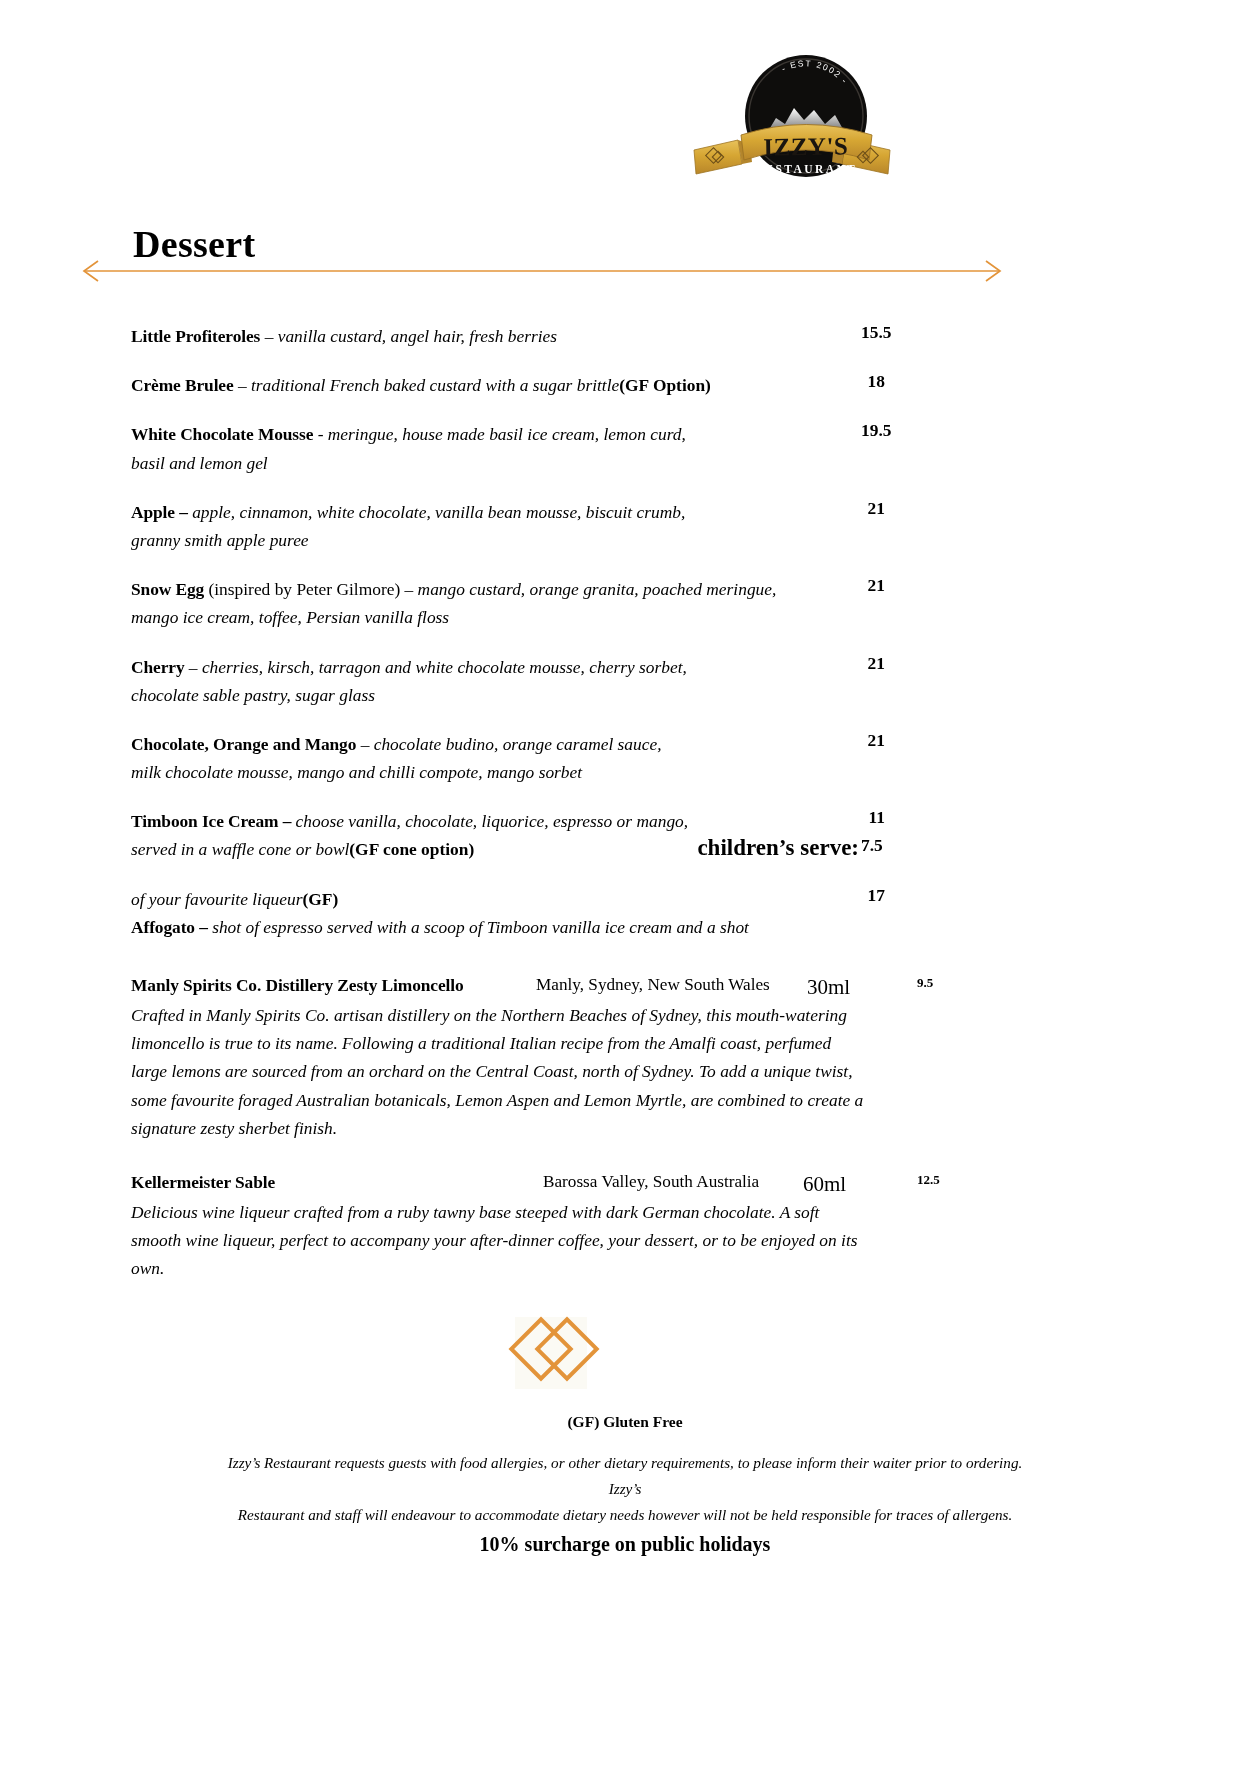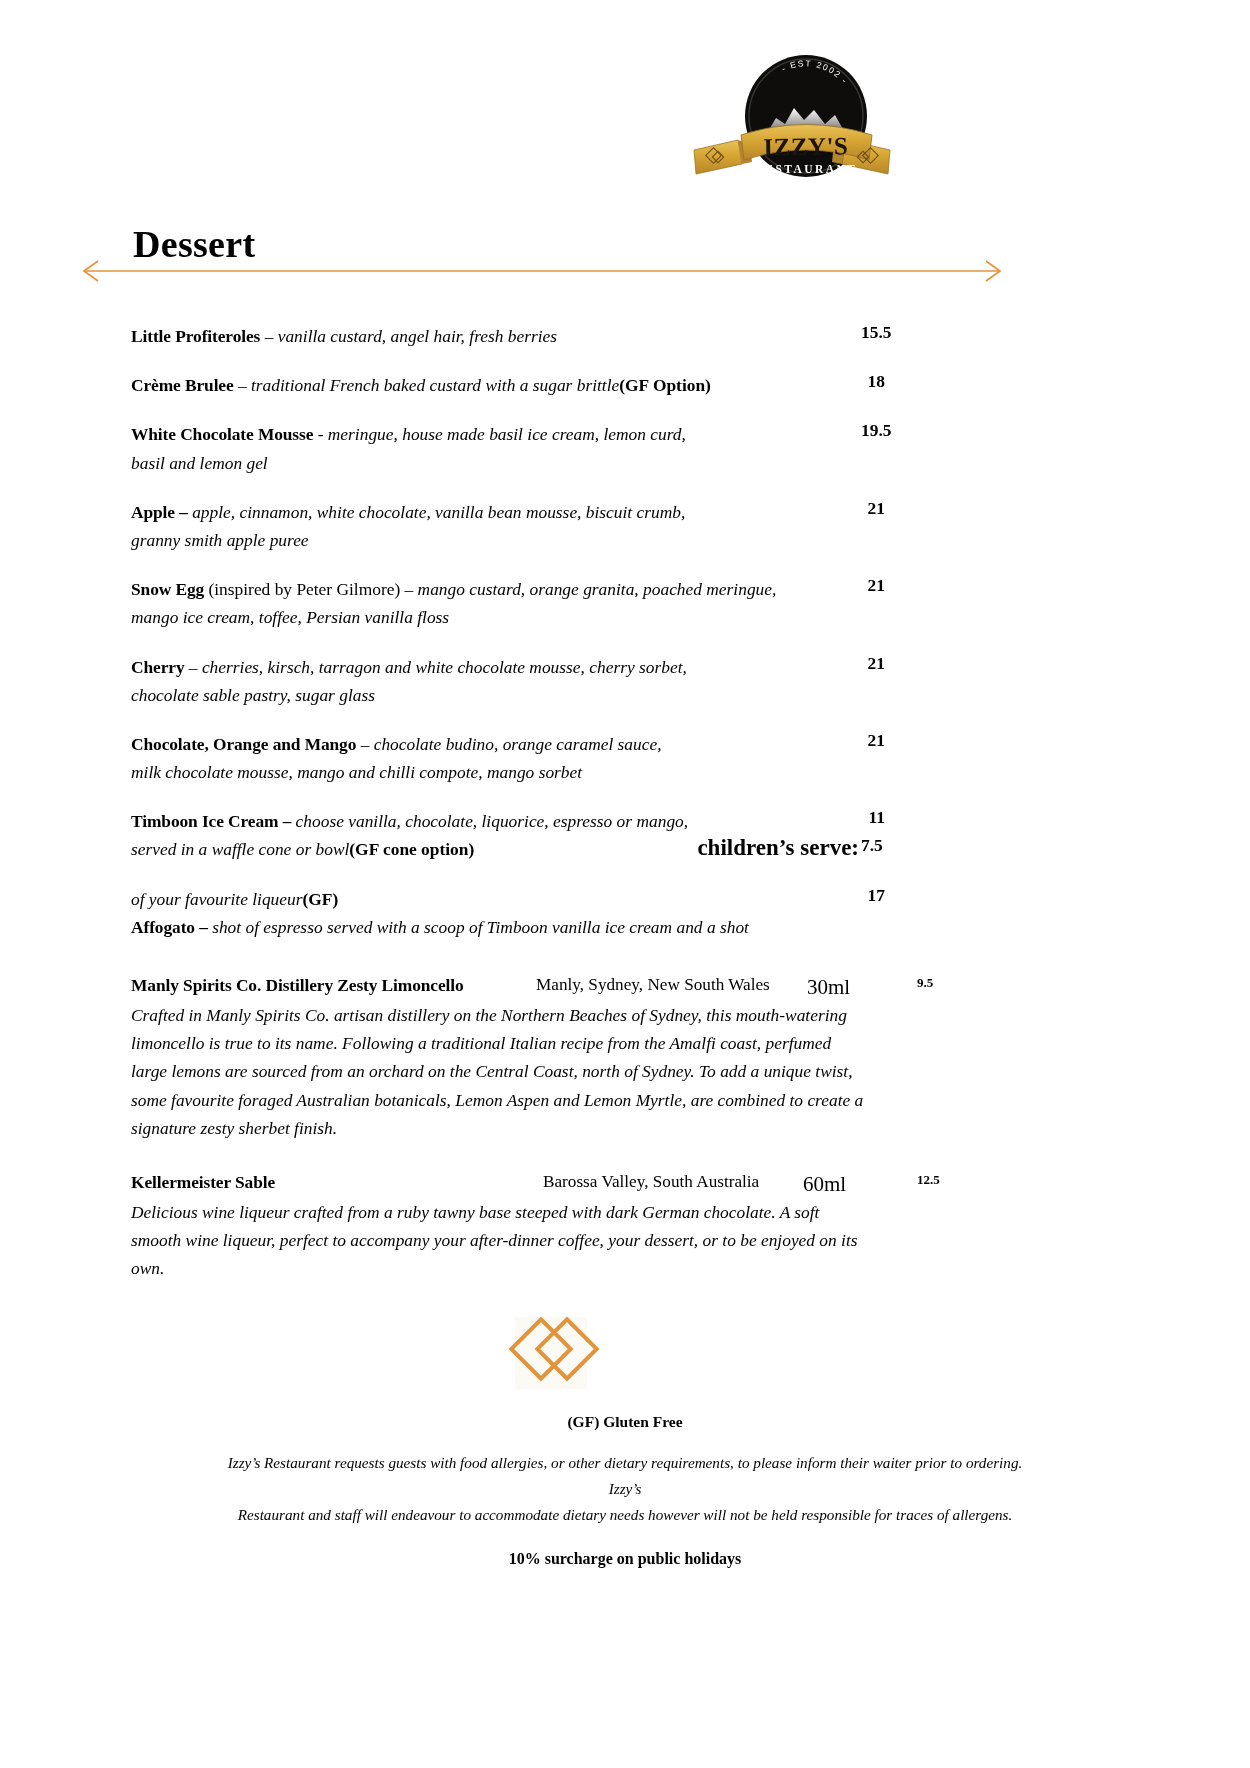--- a/index.html
+++ b/index.html
@@ -64,21 +64,21 @@
   
   .ornament{position:absolute;left:505px;top:1305px;width:100px;height:100px;}
 
   
   .footer{position:absolute;left:0;top:1413px;width:1250px;text-align:center;}
   .footer .gfline{font-weight:700;font-size:15.5px;margin-bottom:19px;}
   .footer .disc{
     font-style:italic;font-size:15.2px;line-height:1.72;
     width:800px;margin:0 auto;
   }
-  .footer .surch{font-weight:700;font-size:16px;margin-top:22px;}
+  .footer .surch{font-weight:700;font-size:20px;margin-top:5px;}
 </style>
 </head>
 <body>
 
 <div class="page">
 
   <div class="logo-wrap">
     <svg width="212" height="128" viewBox="0 0 212 128">
       <defs>
         <linearGradient id="goldG" x1="0" y1="0" x2="0" y2="1">

